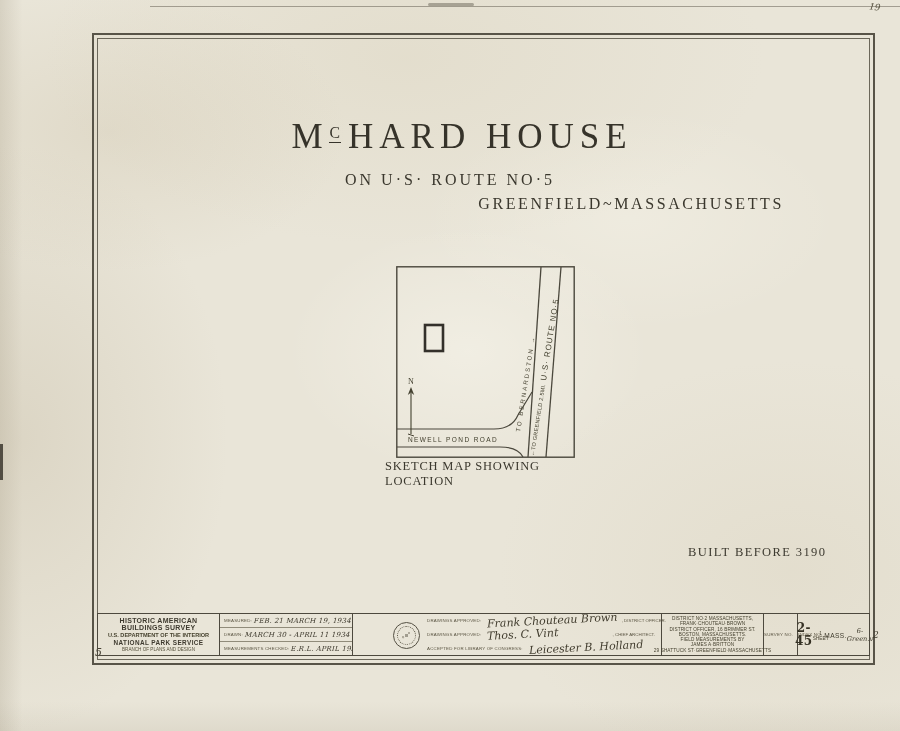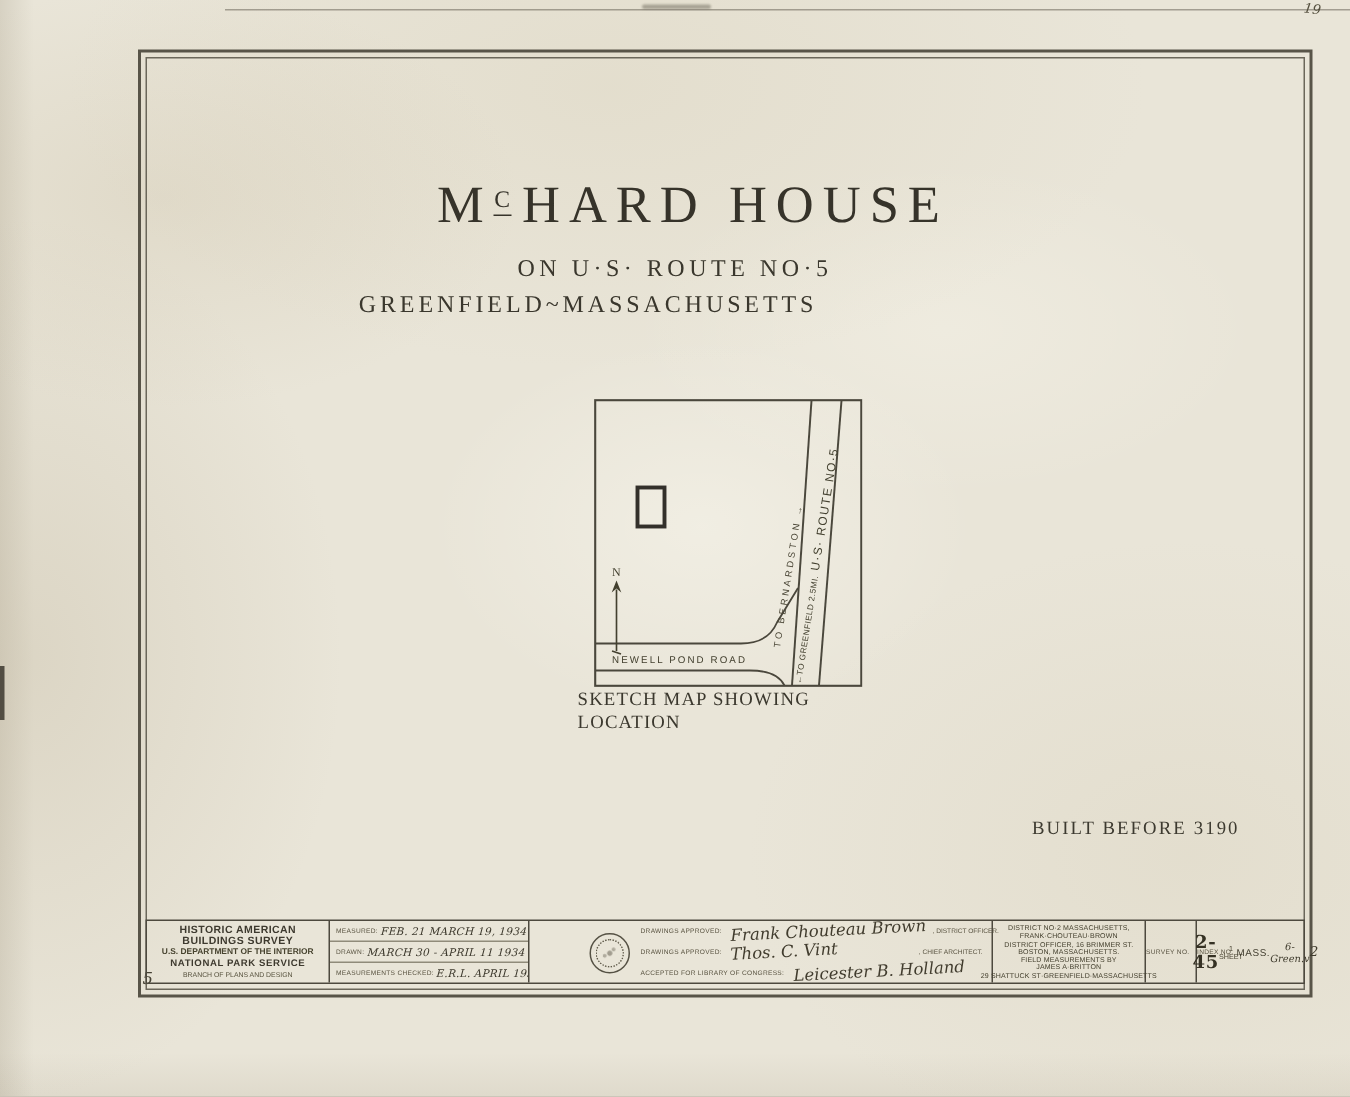--- a/index.html
+++ b/index.html
@@ -27,21 +27,21 @@
   
   .border-outer{position:absolute;left:92px;top:33px;width:779px;height:628px;border:2px solid #585448;}
   .border-inner{position:absolute;left:3px;top:3px;right:3px;bottom:3px;border:1px solid #6b675a;}
 
   
   .main-title{position:absolute;left:12px;top:117px;width:900px;text-align:center;
     font-family:"Liberation Serif",serif;font-size:35px;letter-spacing:6px;color:#36332a;font-weight:400;}
   .main-title .sup{font-size:.45em;vertical-align:.62em;border-bottom:1.5px solid #36332a;padding:0 1px 1px 1px;margin-right:7px;letter-spacing:0;}
   .sub1{position:absolute;left:0;top:171px;width:900px;text-align:center;
     font-family:"Liberation Serif",serif;font-size:16px;letter-spacing:3px;color:#3a372d;}
-  .sub2{position:absolute;left:0;top:195px;width:784px;text-align:center;
+  .sub2{position:absolute;left:0;top:195px;width:784px;text-align:right;
     font-family:"Liberation Serif",serif;font-size:16px;letter-spacing:2.6px;color:#3a372d;}
 
   
   .map{position:absolute;left:396px;top:266px;width:179px;height:192px;}
   .map svg{display:block;}
   .map-caption{position:absolute;left:385px;top:459px;width:200px;text-align:left;
     font-family:"Liberation Serif",serif;font-size:12.5px;letter-spacing:.8px;color:#3b382e;}
 
   .built-note{position:absolute;left:688px;top:545px;font-family:"Liberation Serif",serif;
     font-size:12.5px;letter-spacing:1.4px;color:#3d3a30;}

